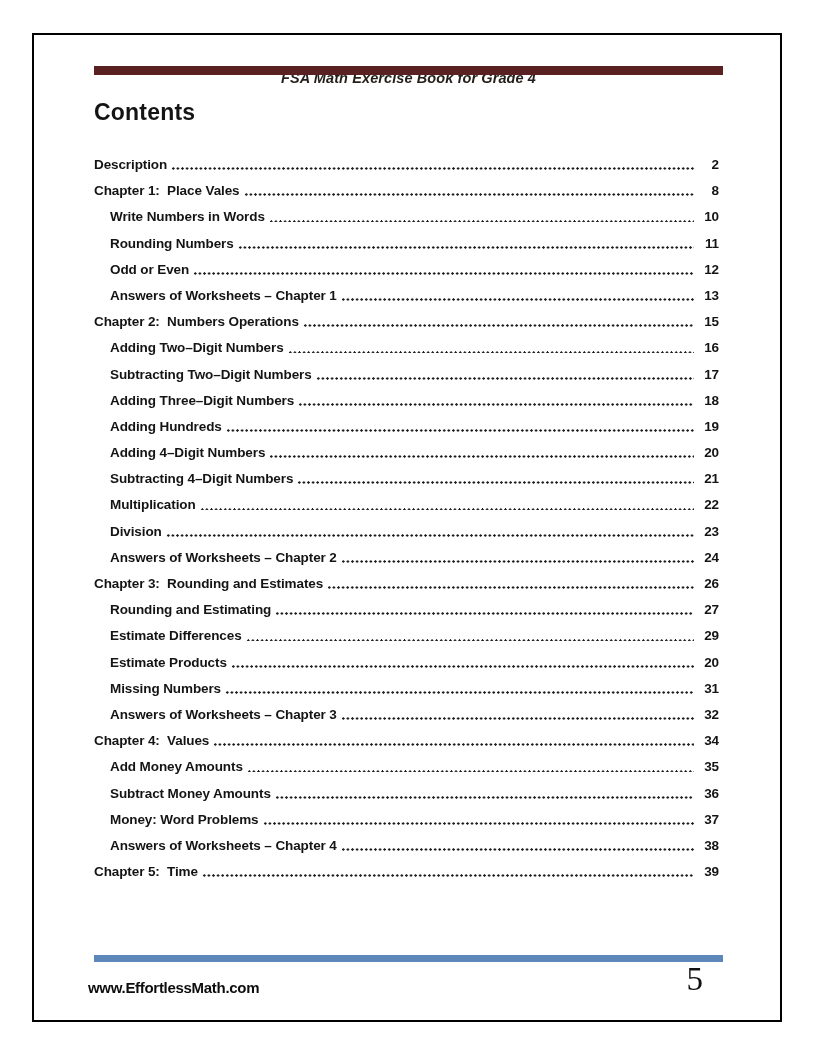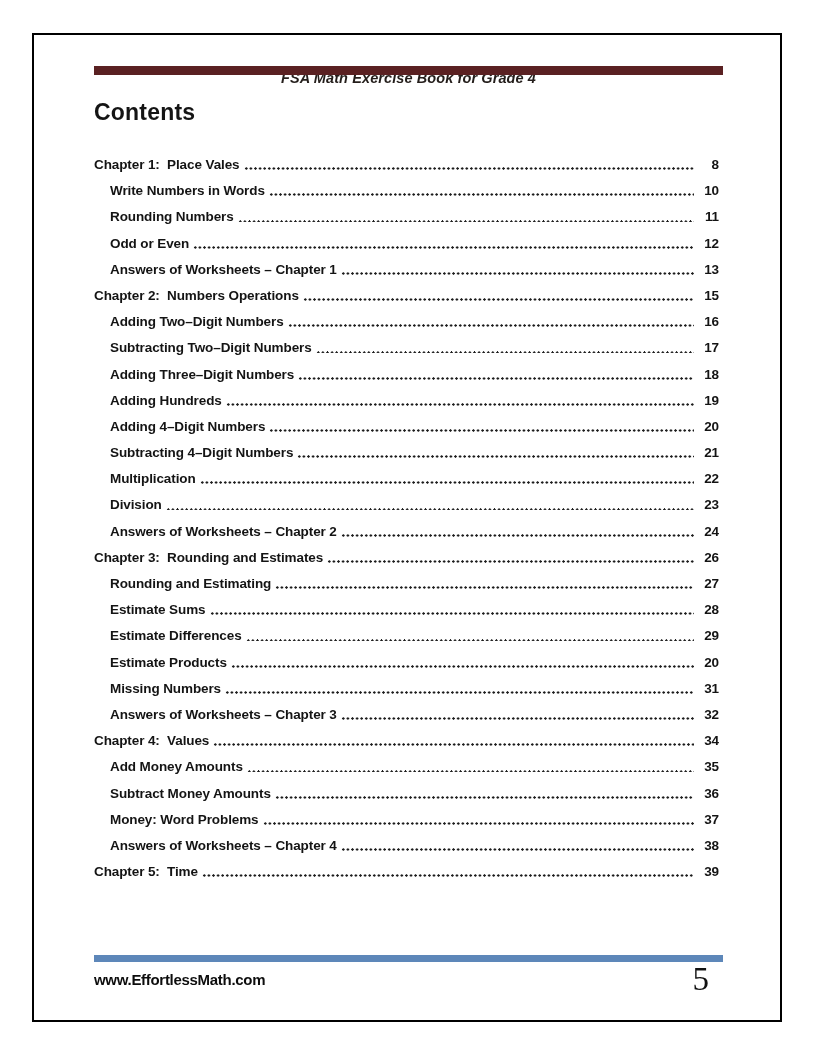--- a/index.html
+++ b/index.html
@@ -96,26 +96,26 @@
   .rule-blue {
     position: absolute;
     left: 94px;
     top: 955px;
     width: 629px;
     height: 7px;
     background: var(--blue);
   }
   .footer {
     position: absolute;
-    left: 94px;
+    left: 88px;
     top: 963px;
     width: 629px;
     display: flex;
     justify-content: space-between;
-    align-items: flex-start;
+    align-items: flex-end;
   }
   .footer-site {
     margin-top: 8px;
     font-size: 15px;
     font-weight: 700;
     color: #0d0d0d;
     letter-spacing: -0.3px;
   }
   .footer-pageno {
     font-family: "Liberation Serif", serif;
@@ -132,20 +132,25 @@
 <div class="page-frame"></div>
 
 <div class="doc-header-title">FSA Math Exercise Book for Grade 4</div>
 
 <div class="rule-maroon"></div>
 
 <div class="contents-heading">Contents</div>
 
 <div class="toc">
     <div class="toc-row lvl1">
+      <span class="toc-label">Description</span>
+      <span class="leader"></span>
+      <span class="toc-page">2</span>
+    </div>
+    <div class="toc-row lvl1">
       <span class="toc-label">Chapter 1:  Place Vales</span>
       <span class="leader"></span>
       <span class="toc-page">8</span>
     </div>
     <div class="toc-row lvl2">
       <span class="toc-label">Write Numbers in Words</span>
       <span class="leader"></span>
       <span class="toc-page">10</span>
     </div>
     <div class="toc-row lvl2">
@@ -215,25 +220,20 @@
     </div>
     <div class="toc-row lvl1">
       <span class="toc-label">Chapter 3:  Rounding and Estimates</span>
       <span class="leader"></span>
       <span class="toc-page">26</span>
     </div>
     <div class="toc-row lvl2">
       <span class="toc-label">Rounding and Estimating</span>
       <span class="leader"></span>
       <span class="toc-page">27</span>
-    </div>
-    <div class="toc-row lvl2">
-      <span class="toc-label">Estimate Sums</span>
-      <span class="leader"></span>
-      <span class="toc-page">28</span>
     </div>
     <div class="toc-row lvl2">
       <span class="toc-label">Estimate Differences</span>
       <span class="leader"></span>
       <span class="toc-page">29</span>
     </div>
     <div class="toc-row lvl2">
       <span class="toc-label">Estimate Products</span>
       <span class="leader"></span>
       <span class="toc-page">20</span>

